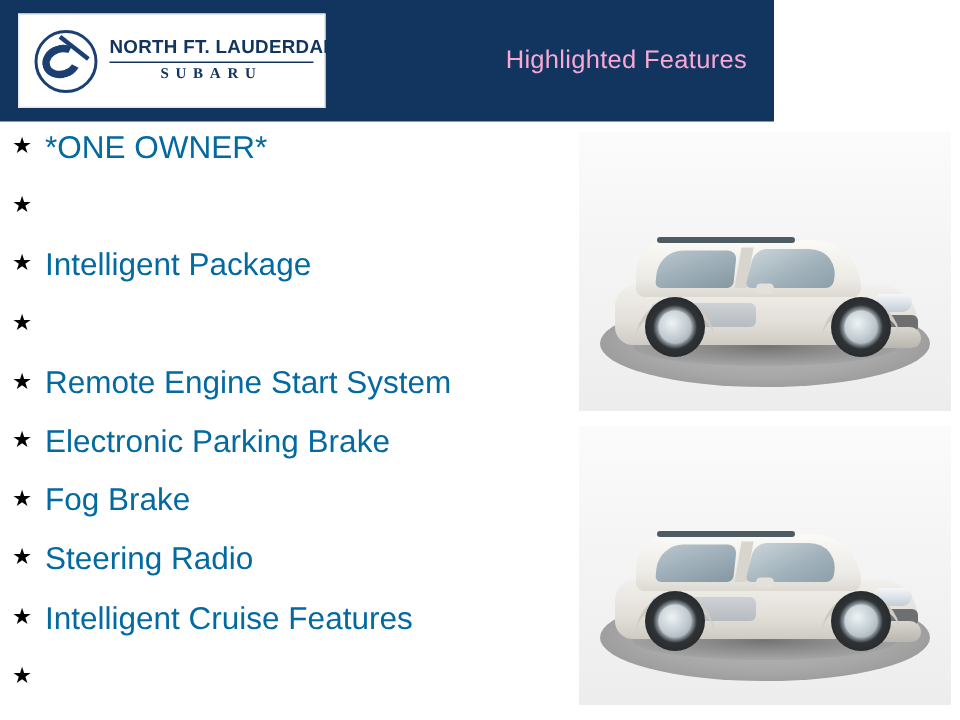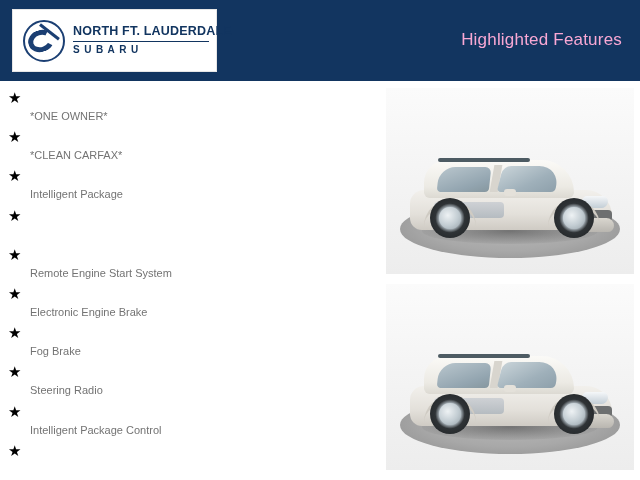--- a/index.html
+++ b/index.html
@@ -13,21 +13,21 @@
   #page {
     position: relative;
     width: 640px; height: 480px;
     background: #ffffff;
   }
 
   
   .header {
     position: absolute;
     left: 0; top: 0;
-    width: 640px; height: 81px;
+    width: 516px; height: 81px;
     background: #123560;
   }
   .logo-box {
     position: absolute;
     left: 12px; top: 9px;
     width: 205px; height: 63px;
     background: #ffffff;
     border: 1px solid #e6e6e6;
     display: flex;
     align-items: center;
@@ -76,21 +76,23 @@
   .logo-rule {
     width: 136px; height: 1px;
     background: #123560;
     margin: 3px 0 3px 0;
   }
   .logo-sub {
     font-size: 10px;
     font-weight: bold;
     color: #123560;
     letter-spacing: 4.5px;
+    text-align: center;
     width: 136px;
+    font-family: Liberation Serif, serif;
   }
   .header-title {
     position: absolute;
     right: 18px; top: 30px;
     color: #f9a8d4;
     font-size: 17px;
     font-weight: normal;
     letter-spacing: 0.2px;
   }
 
@@ -107,26 +109,25 @@
   }
   .bullet {
     flex: 0 0 22px;
     font-size: 15px;
     color: #000000;
     line-height: 1;
     padding-top: 4px;
     text-align: left;
   }
   .feature-label {
-    font-size: 11px;
-    color: #737373;
+    font-size: 21px;
+    color: #0369a1;
     line-height: 1;
     padding-top: 2px;
     white-space: nowrap;
-    margin-top: 23px;
   }
 
   
   .photo {
     position: absolute;
     width: 248px; height: 186px;
     background: #ffffff;
     overflow: hidden;
   }
   #photo-1 { left: 386px; top: 88px; }
@@ -286,48 +287,47 @@
     <div class="header-title">Highlighted Features</div>
   </div>
 
   <div class="features">
     <div class="feature-row">
       <span class="bullet">★</span>
       <span class="feature-label">*ONE OWNER*</span>
     </div>
     <div class="feature-row">
       <span class="bullet">★</span>
-      <span class="feature-label">*CLEAN CARFAX*</span>
     </div>
     <div class="feature-row">
       <span class="bullet">★</span>
       <span class="feature-label">Intelligent Package</span>
     </div>
     <div class="feature-row">
       <span class="bullet">★</span>
     </div>
     <div class="feature-row">
       <span class="bullet">★</span>
       <span class="feature-label">Remote Engine Start System</span>
     </div>
     <div class="feature-row">
       <span class="bullet">★</span>
-      <span class="feature-label">Electronic Engine Brake</span>
+      <span class="feature-label">Electronic Parking Brake</span>
     </div>
     <div class="feature-row">
       <span class="bullet">★</span>
       <span class="feature-label">Fog Brake</span>
     </div>
     <div class="feature-row">
       <span class="bullet">★</span>
       <span class="feature-label">Steering Radio</span>
     </div>
     <div class="feature-row">
       <span class="bullet">★</span>
-      <span class="feature-label">Intelligent Package Control</span>
+      <span class="feature-label">Intelligent Cruise Features</span>
     </div>
     <div class="feature-row">
       <span class="bullet">★</span>
     </div>
   </div>
 
   <div class="photo" id="photo-1">
     <div class="bg"></div>
     <div class="turntable"></div>
     <div class="shadow"></div>

